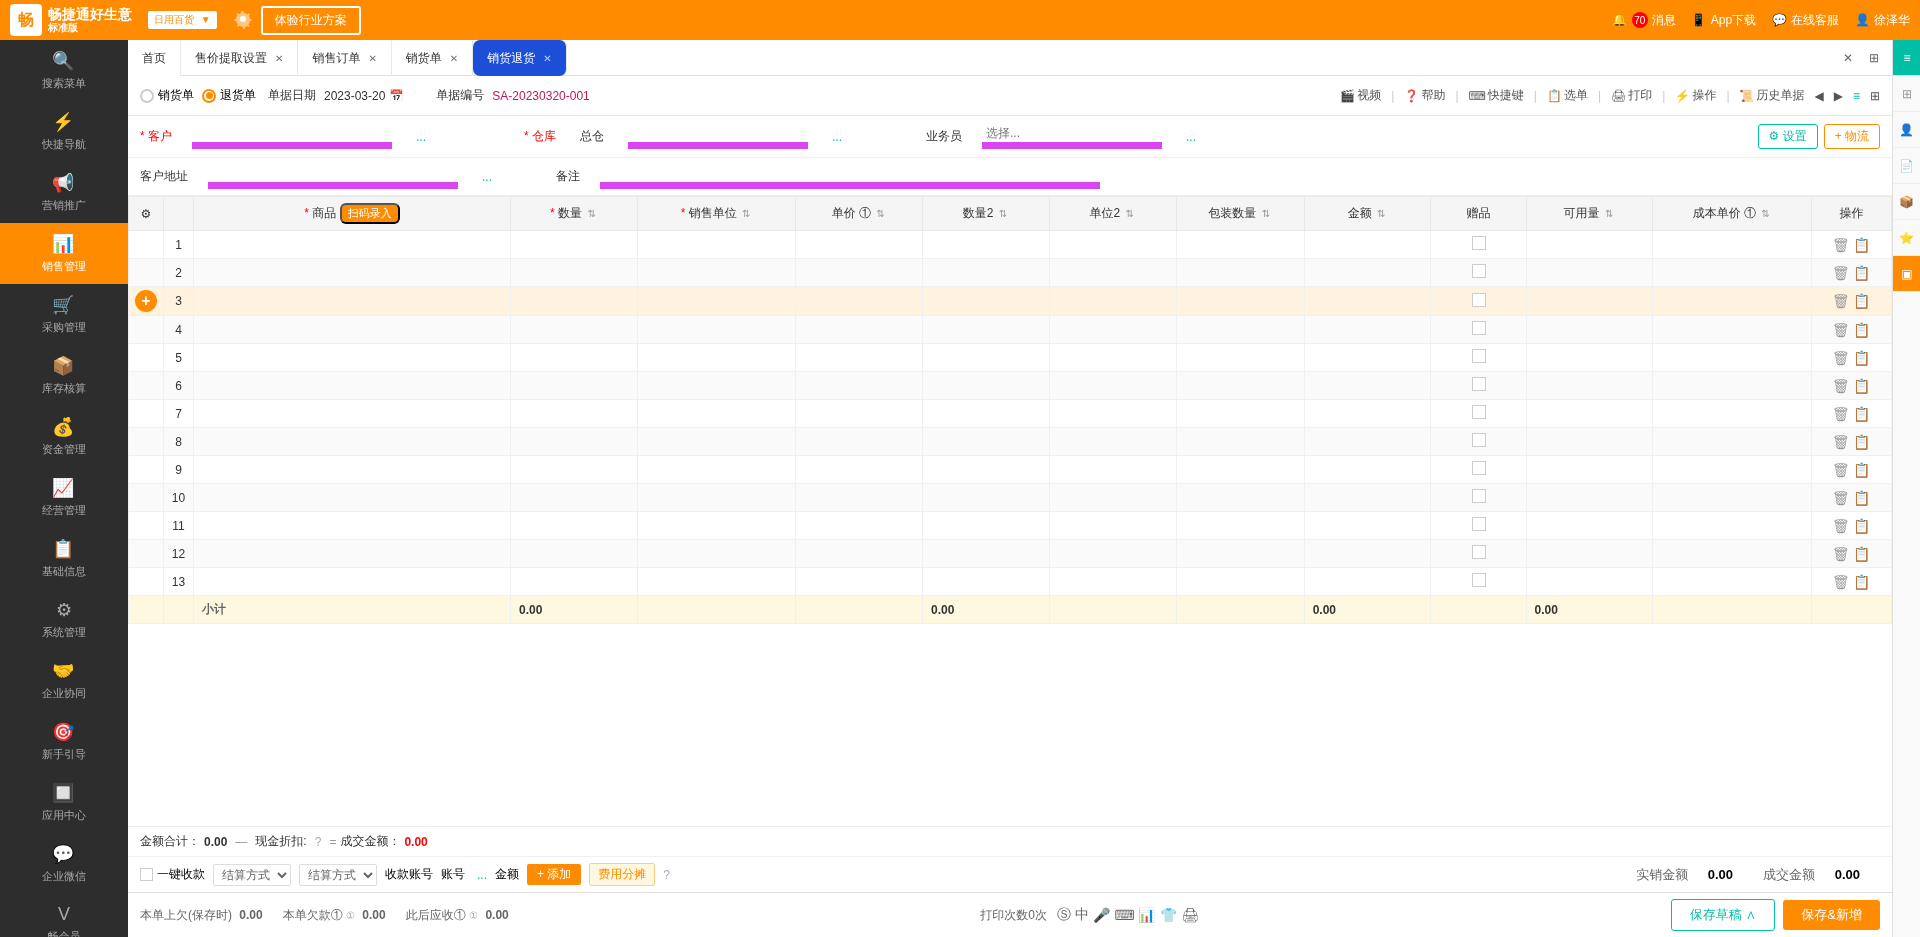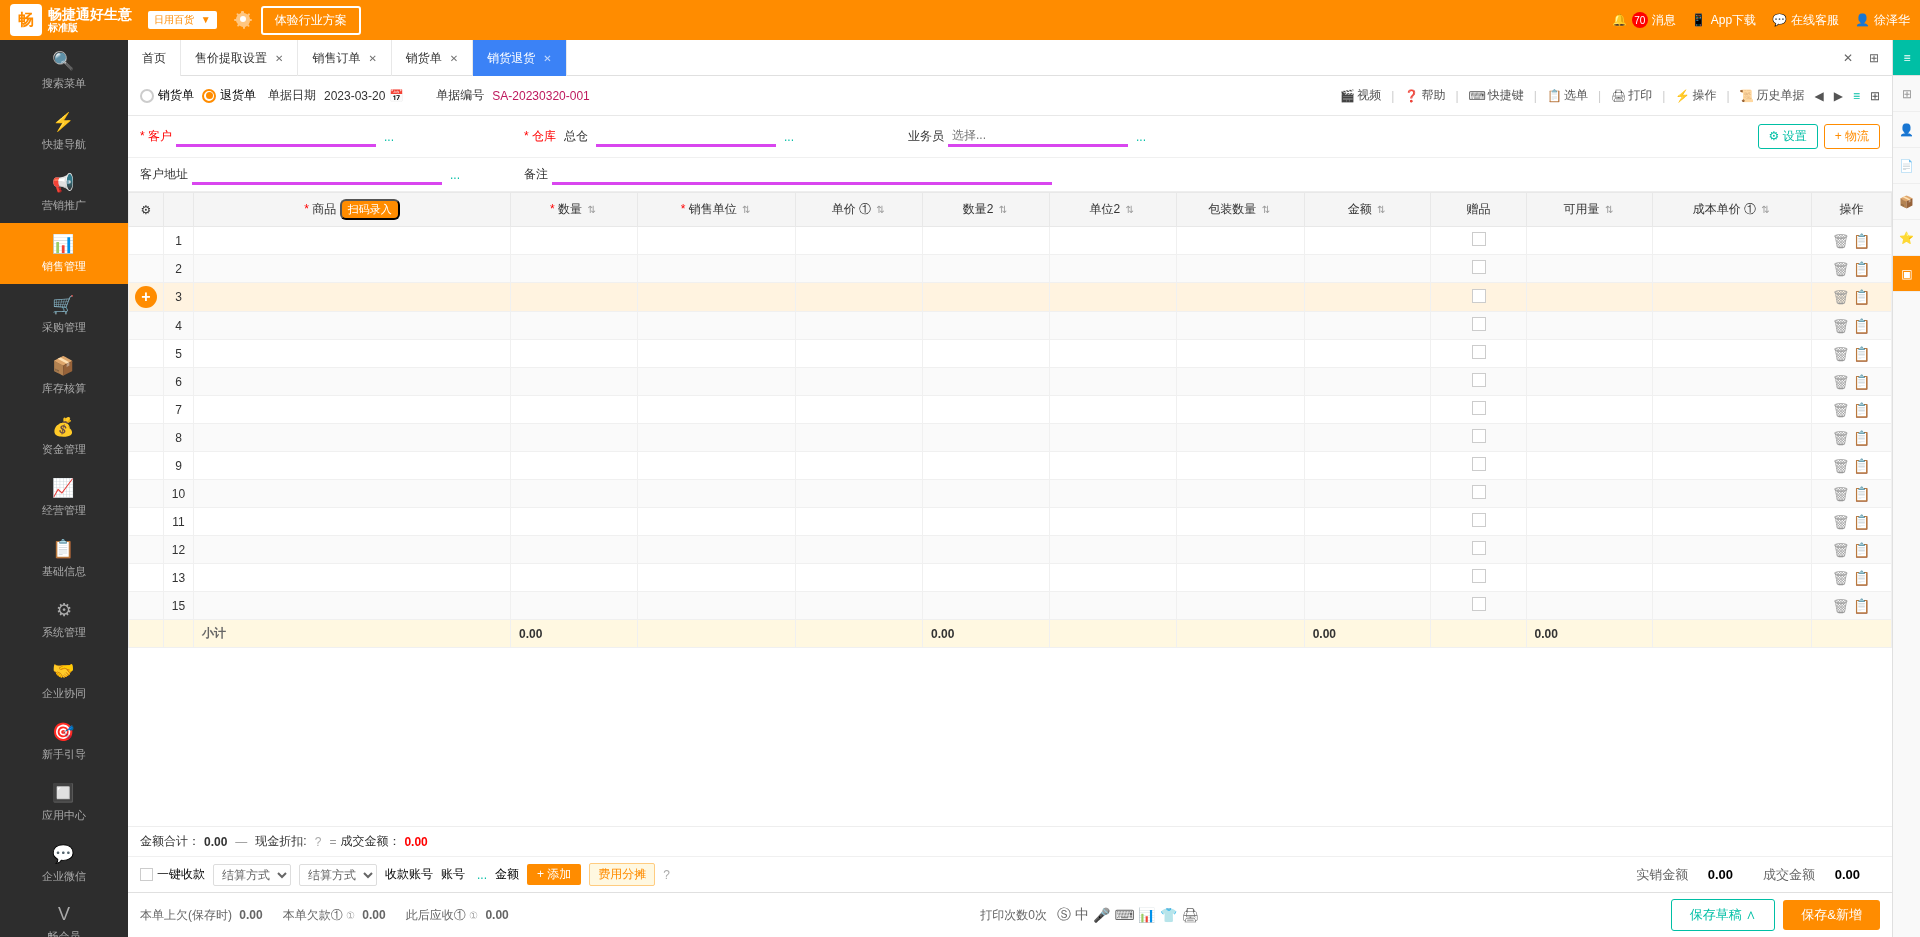--- a/index.html
+++ b/index.html
@@ -15,21 +15,21 @@
     
     .top-left { display: flex; align-items: center; gap: 8px; }
     .logo-text { color: white; font-size: 14px; font-weight: bold; line-height: 1.2; }
     .top-right { display: flex; align-items: center; gap: 16px; color: white; font-size: 12px; }
     .top-right-item { display: flex; align-items: center; gap: 4px; cursor: pointer; }
     .notification-badge { background: #f00; color: white; border-radius: 50%; width: 16px; height: 16px; font-size: 10px; display: flex; align-items: center; justify-content: center; }
 
     
     .tabs-bar { height: 36px; background: #fff; display: flex; align-items: center; border-bottom: 1px solid #e0e0e0; padding: 0 0; }
     .tab-item { padding: 0 14px; height: 36px; display: flex; align-items: center; cursor: pointer; color: #333; font-size: 12px; border-right: 1px solid #e8e8e8; gap: 4px; position: relative; }
-    .tab-item.active { background: #3b82f6; color: white; }
+    .tab-item.active { background: #1d4ed8; color: white; border-radius: 7px; }
     .tab-item .close-x { margin-left: 4px; font-size: 10px; opacity: 0.7; }
     .tab-item.home { background: #fff; }
     .tab-window-btns { margin-left: auto; display: flex; align-items: center; gap: 6px; padding-right: 8px; }
     .win-btn { width: 20px; height: 20px; display: flex; align-items: center; justify-content: center; cursor: pointer; color: #666; }
 
     
     .toolbar { height: 40px; background: #fff; display: flex; align-items: center; padding: 0 12px; gap: 12px; border-bottom: 1px solid #e8e8e8; }
     .radio-group { display: flex; align-items: center; gap: 8px; }
     .radio-label { display: flex; align-items: center; gap: 4px; cursor: pointer; }
     .radio-circle { width: 14px; height: 14px; border-radius: 50%; border: 2px solid #ccc; display: flex; align-items: center; justify-content: center; }
@@ -37,23 +37,23 @@
     .radio-circle.checked::after { content: ''; width: 7px; height: 7px; border-radius: 50%; background: #ff8c00; }
     .doc-date { display: flex; align-items: center; gap: 4px; }
     .doc-date span { color: #333; text-align: center; }
     .calendar-icon { color: #999; cursor: pointer; }
     .doc-num { display: flex; align-items: center; gap: 4px; margin-left: 20px; }
     .toolbar-right { margin-left: auto; display: flex; align-items: center; gap: 10px; color: #555; font-size: 12px; }
     .toolbar-btn { display: flex; align-items: center; gap: 2px; cursor: pointer; }
 
     
     .form-section { background: #fff; padding: 8px 12px; display: flex; align-items: center; gap: 24px; border-bottom: 1px solid #f0f0f0; flex-wrap: wrap; }
-    .form-field { display: flex; align-items: center; gap: 4px; min-width: 300px; }
+    .form-field { display: flex; align-items: center; gap: 20px; min-width: 300px; }
     .form-field label { color: #f00; font-size: 12px; min-width: fit-content; }
-    .form-input { border: none; border-bottom: 3px solid #d946ef; padding: 2px 4px; min-width: 180px; color: #999; font-size: 12px; }
+    .form-input { border: none; border-bottom: 7px solid #d946ef; padding: 2px 4px; min-width: 180px; color: #999; font-size: 12px; }
     .dots-btn { color: #00bfa5; cursor: pointer; margin-left: 4px; }
     .right-btns { margin-left: auto; display: flex; gap: 6px; }
     .btn-setting { background: #fff; border: 1px solid #00bfa5; color: #00bfa5; padding: 3px 10px; border-radius: 3px; cursor: pointer; font-size: 12px; }
     .btn-logistics { background: #fff; border: 1px solid #ff8c00; color: #ff8c00; padding: 3px 10px; border-radius: 3px; cursor: pointer; font-size: 12px; }
     .form-section2 { background: #fff; padding: 6px 12px; display: flex; align-items: center; gap: 24px; border-bottom: 1px solid #eee; }
     
     
     .table-section { flex: 1; overflow: auto; background: #fff; margin: 0; }
     .data-table { width: 100%; border-collapse: collapse; font-size: 12px; }
     .data-table th { background: #f5f5f5; padding: 6px 8px; border: 1px solid #e8e8e8; font-weight: normal; color: #333; white-space: nowrap; position: sticky; top: 0; z-index: 2; }
@@ -667,43 +667,20 @@
       <td class="checkbox-cell"><span class="checkbox-box"></span></td>
       <td></td>
       <td></td>
       <td>
         <div class="action-icons">
           <span class="act-icon">🗑</span>
           <span class="act-icon">📋</span>
         </div>
       </td>
     </tr>
-              <tr>
-      <td>
-        
-      </td>
-      <td class="row-num">15</td>
-      <td><input type="text" style="border: none; background: transparent; width: 100%; font-size: 12px;"></td>
-      <td></td>
-      <td></td>
-      <td></td>
-      <td></td>
-      <td></td>
-      <td></td>
-      <td></td>
-      <td class="checkbox-cell"><span class="checkbox-box"></span></td>
-      <td></td>
-      <td></td>
-      <td>
-        <div class="action-icons">
-          <span class="act-icon">🗑</span>
-          <span class="act-icon">📋</span>
-        </div>
-      </td>
-    </tr>
               <tr class="subtotal-row">
     <td></td>
     <td></td>
     <td style="color:#666;">小计</td>
     <td>0.00</td>
     <td></td>
     <td></td>
     <td>0.00</td>
     <td></td>
     <td></td>

